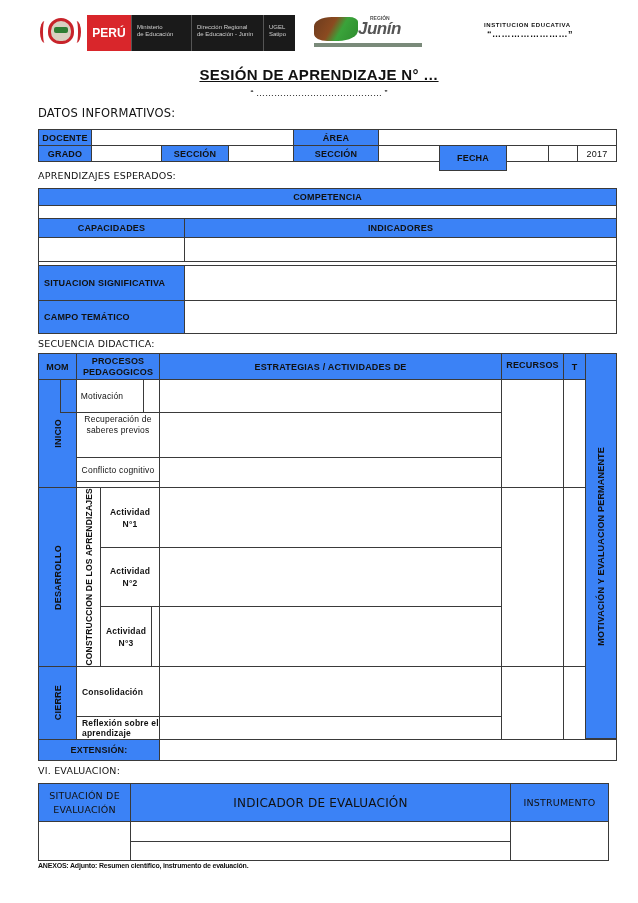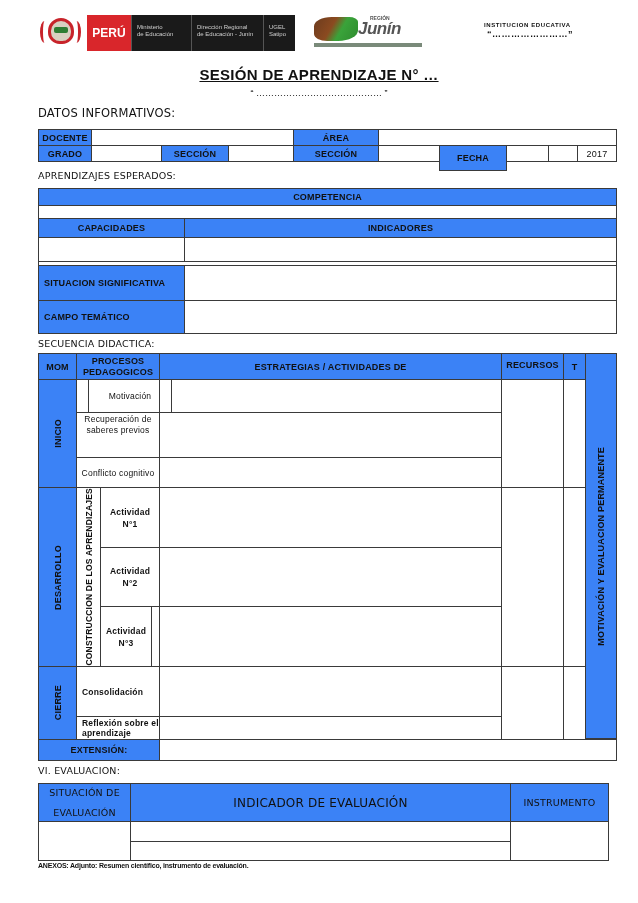--- a/index.html
+++ b/index.html
@@ -105,23 +105,23 @@
 <div class="cell green" style="left:159px; top:353px; width:343px; height:27px;">ESTRATEGIAS  / ACTIVIDADES DE</div>
 <div class="cell green" style="left:501px; top:353px; width:63px; height:27px; align-items:flex-start; padding-top:6px;">RECURSOS</div>
 <div class="cell green" style="left:563px; top:353px; width:23px; height:27px;">T</div>
 <div class="cell green" style="left:585px; top:353px; width:32px; height:386px;">
   <span class="vtext">MOTIVACIÓN  Y EVALUACION  PERMANENTE</span>
 </div>
 
 <div class="cell green" style="left:38px; top:379px; width:39px; height:109px;">
   <span class="vtext">INICIO</span>
 </div>
-<div class="cell plain" style="left:88px; top:379px; width:84px; height:34px; font-size:8.5px;">Motivación</div>
+<div class="cell plain" style="left:60px; top:379px; width:84px; height:34px; font-size:8.5px;">Motivación</div>
 <div class="cell plain" style="left:76px; top:412px; width:84px; height:46px; font-size:8.5px; align-items:flex-start; padding-top:1px; line-height:11px;">Recuperación de saberes previos</div>
-<div class="cell plain" style="left:76px; top:457px; width:84px; height:31px; font-size:8.5px;">Conflicto cognitivo</div>
+<div class="cell plain" style="left:76px; top:457px; width:84px; height:25px; font-size:8.5px;">Conflicto cognitivo</div>
 <div class="cell" style="left:159px; top:379px; width:343px; height:34px;"></div>
 <div class="cell" style="left:159px; top:412px; width:343px; height:46px;"></div>
 <div class="cell" style="left:159px; top:457px; width:343px; height:31px;"></div>
 <div class="cell" style="left:501px; top:379px; width:63px; height:109px;"></div>
 <div class="cell" style="left:563px; top:379px; width:23px; height:109px;"></div>
 
 <div class="cell green" style="left:38px; top:487px; width:39px; height:180px;">
   <span class="vtext">DESARROLLO</span>
 </div>
 <div class="cell" style="left:76px; top:487px; width:25px; height:180px; font-size:8.5px;">
@@ -144,21 +144,21 @@
 <div class="cell" style="left:159px; top:666px; width:343px; height:51px;"></div>
 <div class="cell" style="left:159px; top:716px; width:343px; height:24px;"></div>
 <div class="cell" style="left:501px; top:666px; width:63px; height:74px;"></div>
 <div class="cell" style="left:563px; top:666px; width:23px; height:74px;"></div>
 
 <div class="cell green" style="left:38px; top:739px; width:122px; height:22px;">EXTENSIÓN:</div>
 <div class="cell" style="left:159px; top:739px; width:458px; height:22px;"></div>
 
 <div class="abs heading" style="left:38px; top:765px; font-size:9.5px;">VI. EVALUACION:</div>
 
-<div class="cell green" style="left:38px; top:783px; width:93px; height:39px; font-family:'DejaVu Sans', sans-serif; font-weight:normal; font-size:9.5px; line-height:20px; padding:0 10px;">SITUACIÓN DE EVALUACIÓN</div>
+<div class="cell green" style="left:38px; top:783px; width:93px; height:39px; font-family:'DejaVu Sans', sans-serif; font-weight:normal; font-size:9.5px; line-height:14px; padding:0 10px;">SITUACIÓN DE EVALUACIÓN</div>
 <div class="cell green" style="left:130px; top:783px; width:381px; height:39px; font-family:'DejaVu Sans', sans-serif; font-weight:normal; font-size:12px;">INDICADOR DE EVALUACIÓN</div>
 <div class="cell green" style="left:510px; top:783px; width:99px; height:39px; font-family:'DejaVu Sans', sans-serif; font-weight:normal; font-size:9.5px;">INSTRUMENTO</div>
 <div class="cell" style="left:38px; top:821px; width:93px; height:40px;"></div>
 <div class="cell" style="left:130px; top:821px; width:381px; height:21px;"></div>
 <div class="cell" style="left:130px; top:841px; width:381px; height:20px;"></div>
 <div class="cell" style="left:510px; top:821px; width:99px; height:40px;"></div>
 
 <div class="abs" style="left:38px; top:862px; font-size:7px; font-weight:bold; letter-spacing:-0.2px;">ANEXOS: Adjunto: Resumen científico, instrumento de evaluación.</div>
 
 </body></html>

